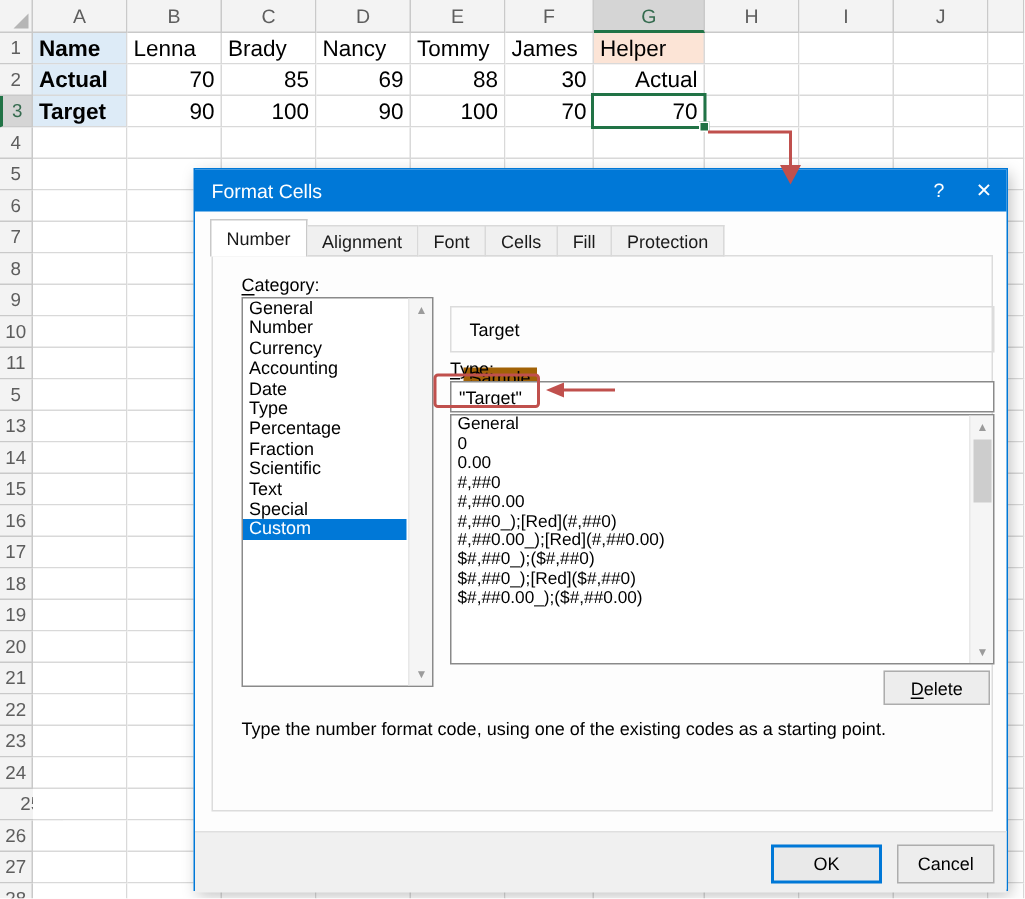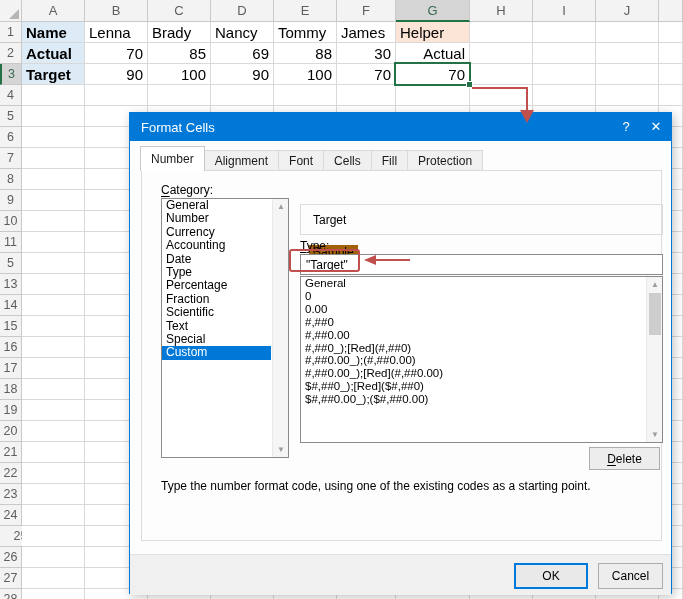--- a/index.html
+++ b/index.html
@@ -492,22 +492,22 @@
 
       <input id="typeInput" value="&quot;Target&quot;" style="">
 
       <div class="listbox" id="codeList">
           <div class="code-item">General</div>
           <div class="code-item">0</div>
           <div class="code-item">0.00</div>
           <div class="code-item">#,##0</div>
           <div class="code-item">#,##0.00</div>
           <div class="code-item">#,##0_);[Red](#,##0)</div>
-          <div class="code-item">#,##0.00_);(#,##0.00)</div>
           <div class="code-item">#,##0.00_);[Red](#,##0.00)</div>
+          <div class="code-item">$#,##0_);($#,##0)</div>
           <div class="code-item">$#,##0_);[Red]($#,##0)</div>
           <div class="code-item">$#,##0.00_);($#,##0.00)</div>
           <div class="sb">
             <div class="sb-arrow up">▲</div>
             <div class="sb-thumb"></div>
             <div class="sb-arrow dn">▼</div>
           </div>
         </div>
 
       <button class="btn" id="deleteBtn"><u>D</u>elete</button>

